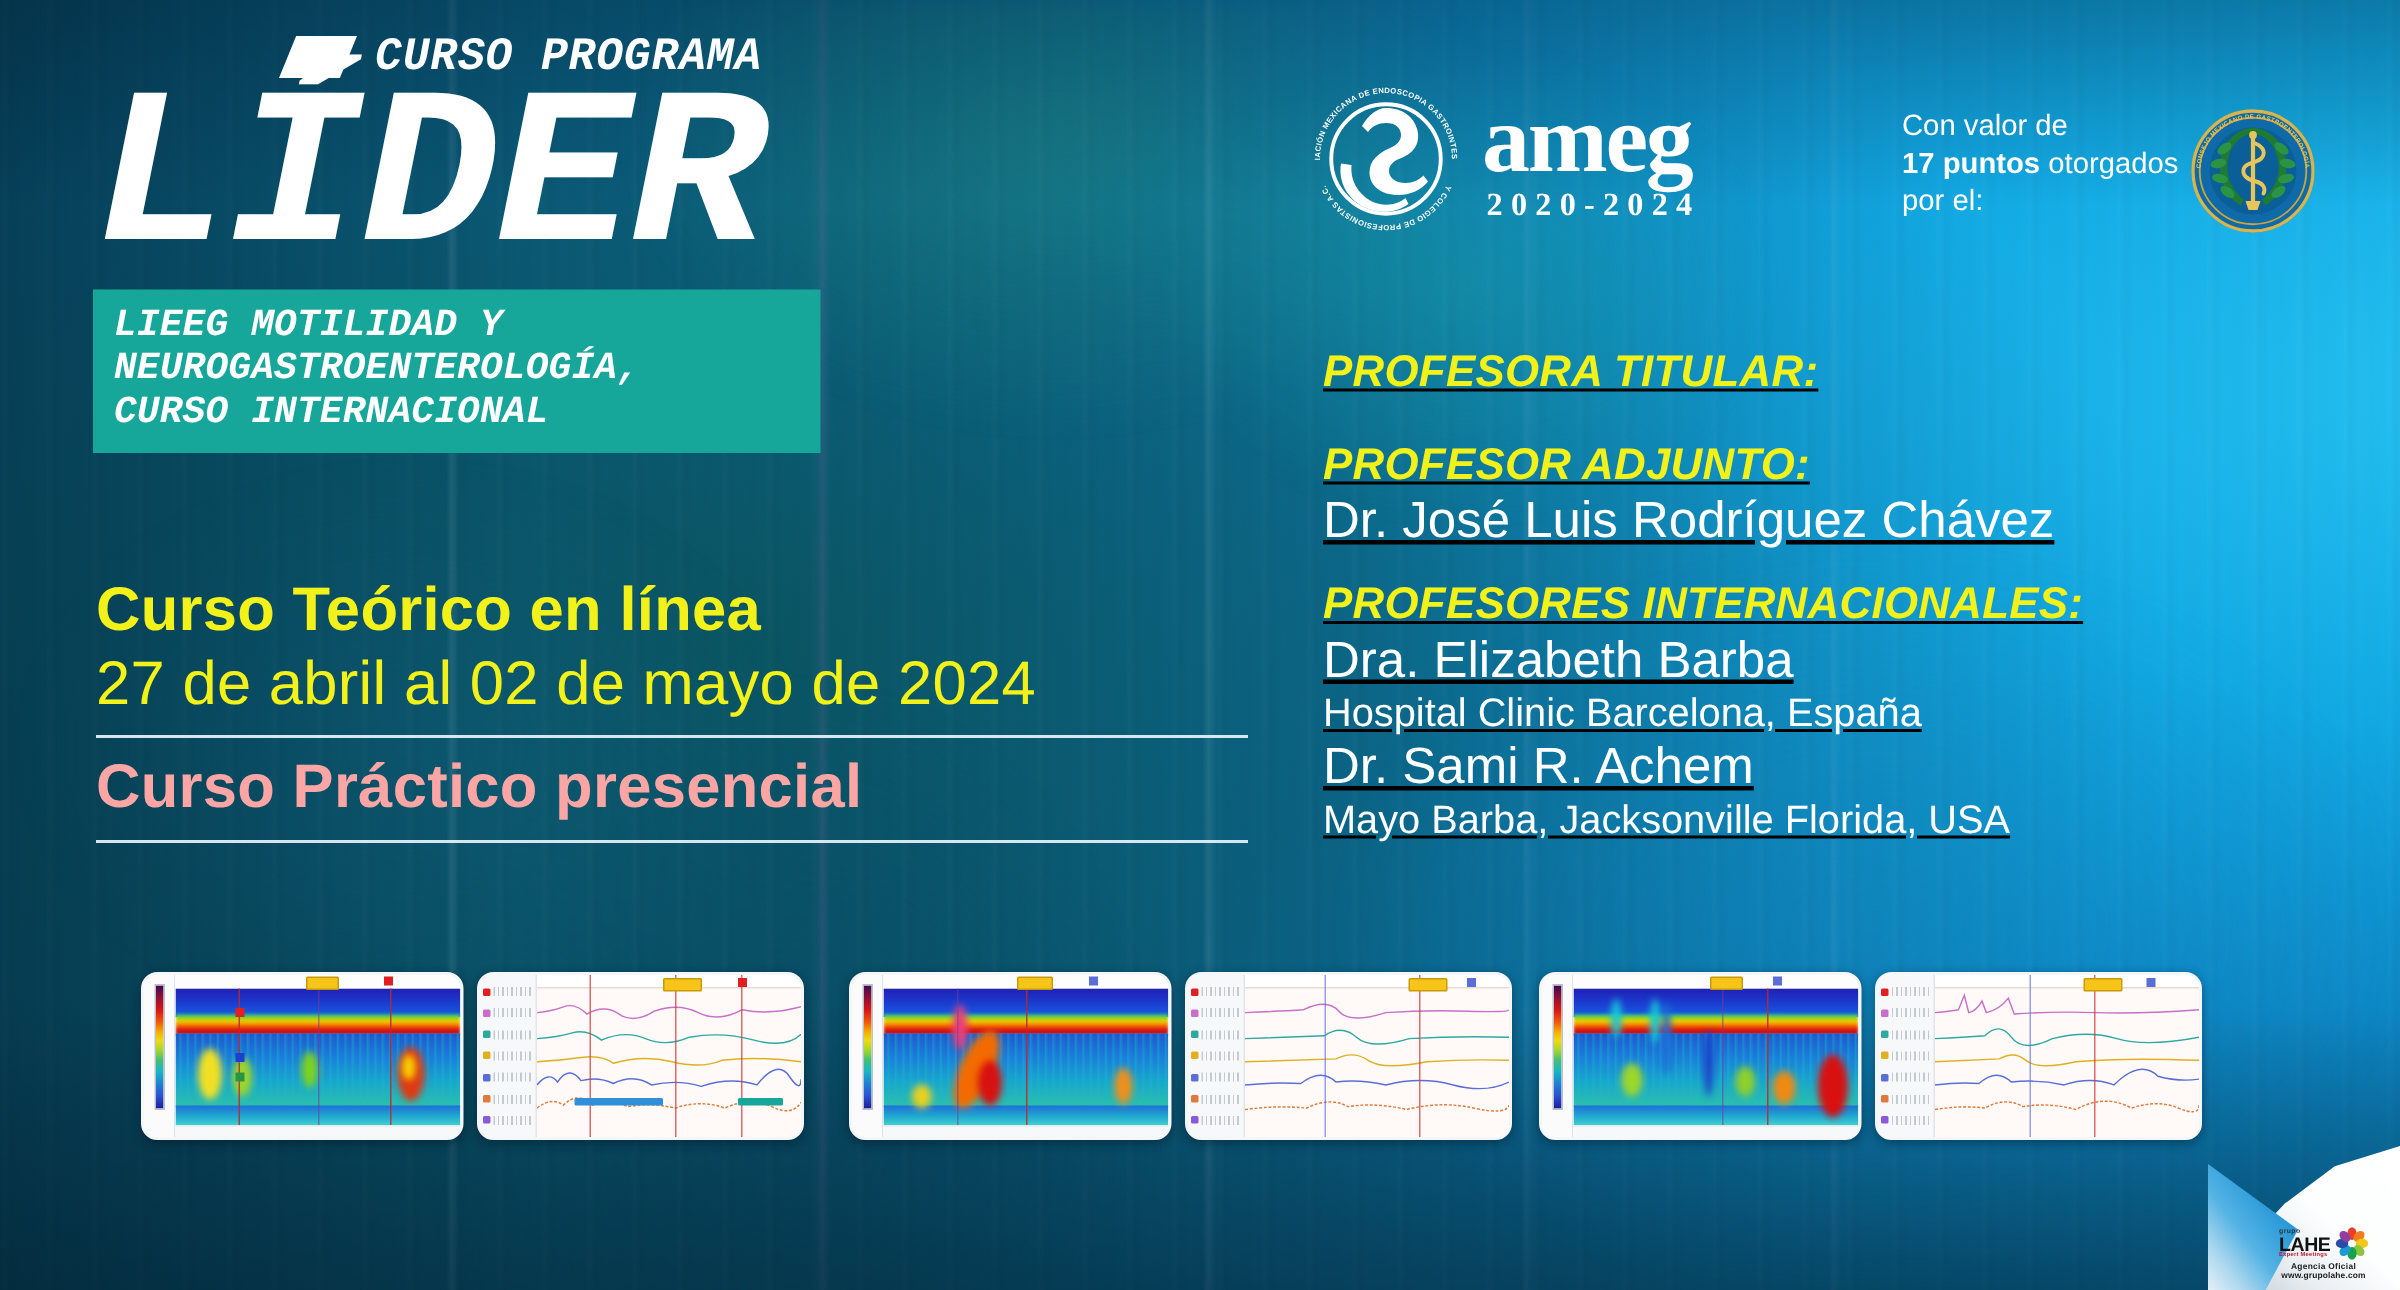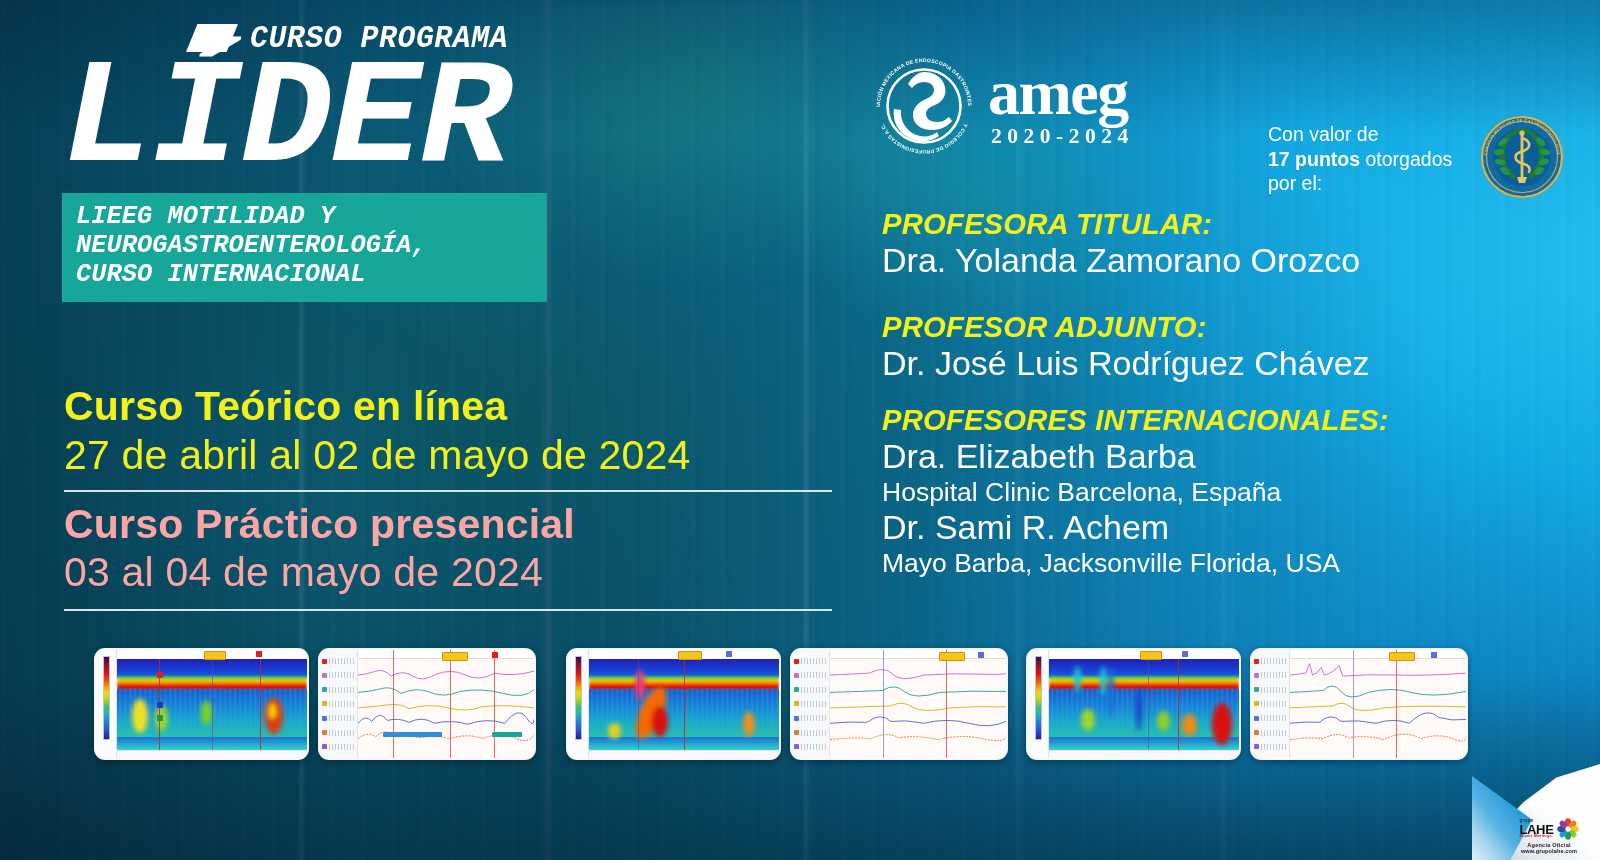--- a/index.html
+++ b/index.html
@@ -184,42 +184,43 @@
     font-weight: 700;
     letter-spacing: 5.5px;
     margin-top: 3px;
     margin-left: 3px;
   }
 
   
   .puntos {
     position: absolute;
     left: 1268px; top: 68px;
-    display: flex; align-items: center; gap: 24px; margin-top: 43px;
+    display: flex; align-items: flex-start; gap: 4px;
   }
   .puntos-text {
     color: #ffffff;
     font-size: 19.5px;
     line-height: 1.28;
     text-align: left;
     padding-top: 4px;
     white-space: nowrap;
   }
   .puntos-text b { font-weight: 700; }
   .council-seal {
     width: 92px; height: 92px;
     flex: none;
     position: relative;
   }
 
   
   .faculty {
     position: absolute;
-    left: 882px; top: 208px;
+    left: 882px; top: 232px;
     width: 700px;
+    text-decoration: underline;
   }
   .fac-head {
     color: #f2f21a;
     font-size: 29.5px;
     font-weight: 700;
     font-style: italic;
     letter-spacing: .2px;
     line-height: 1.1;
     white-space: nowrap;
     transform: scaleX(.99);
@@ -429,21 +430,20 @@
   </div>
 
   <div class="dates">
     <div class="date-group online">
       <div class="head">Curso Teórico en línea</div>
       <div class="sub">27 de abril al 02 de mayo de 2024</div>
     </div>
     <div class="date-rule"></div>
     <div class="date-group onsite">
       <div class="head">Curso Práctico presencial</div>
-      <div class="sub">03 al 04 de mayo de 2024</div>
     </div>
     <div class="date-rule last"></div>
   </div>
 
   <div class="ameg">
     <div class="ameg-seal">
       <svg viewBox="0 0 116 116" width="116" height="116" aria-hidden="true">
         <defs>
           <path id="ringTop" d="M 58,58 m -44,0 a 44,44 0 1,1 88,0" fill="none"></path>
           <path id="ringBot" d="M 58,58 m 44,0 a 44,44 0 1,1 -88,0" fill="none"></path>
@@ -503,21 +503,20 @@
         <circle cx="46" cy="22" r="2.6" fill="#e8c558"></circle>
         <text font-family="'Liberation Sans', sans-serif" font-size="4.1" font-weight="700" fill="#e8c558" letter-spacing="0.2">
           <textPath href="#cRing" startOffset="50%" text-anchor="middle">CONSEJO MEXICANO DE GASTROENTEROLOGÍA</textPath>
         </text>
       </svg>
     </div>
   </div>
 
   <div class="faculty">
     <div class="fac-head">PROFESORA TITULAR:</div>
-    <div class="fac-name">Dra. Yolanda Zamorano Orozco</div>
 
     <div class="fac-gap"></div>
 
     <div class="fac-head">PROFESOR ADJUNTO:</div>
     <div class="fac-name">Dr. José Luis Rodríguez Chávez</div>
 
     <div class="fac-gap sm"></div>
 
     <div class="fac-head">PROFESORES INTERNACIONALES:</div>
     <div class="fac-name">Dra. Elizabeth Barba</div>

